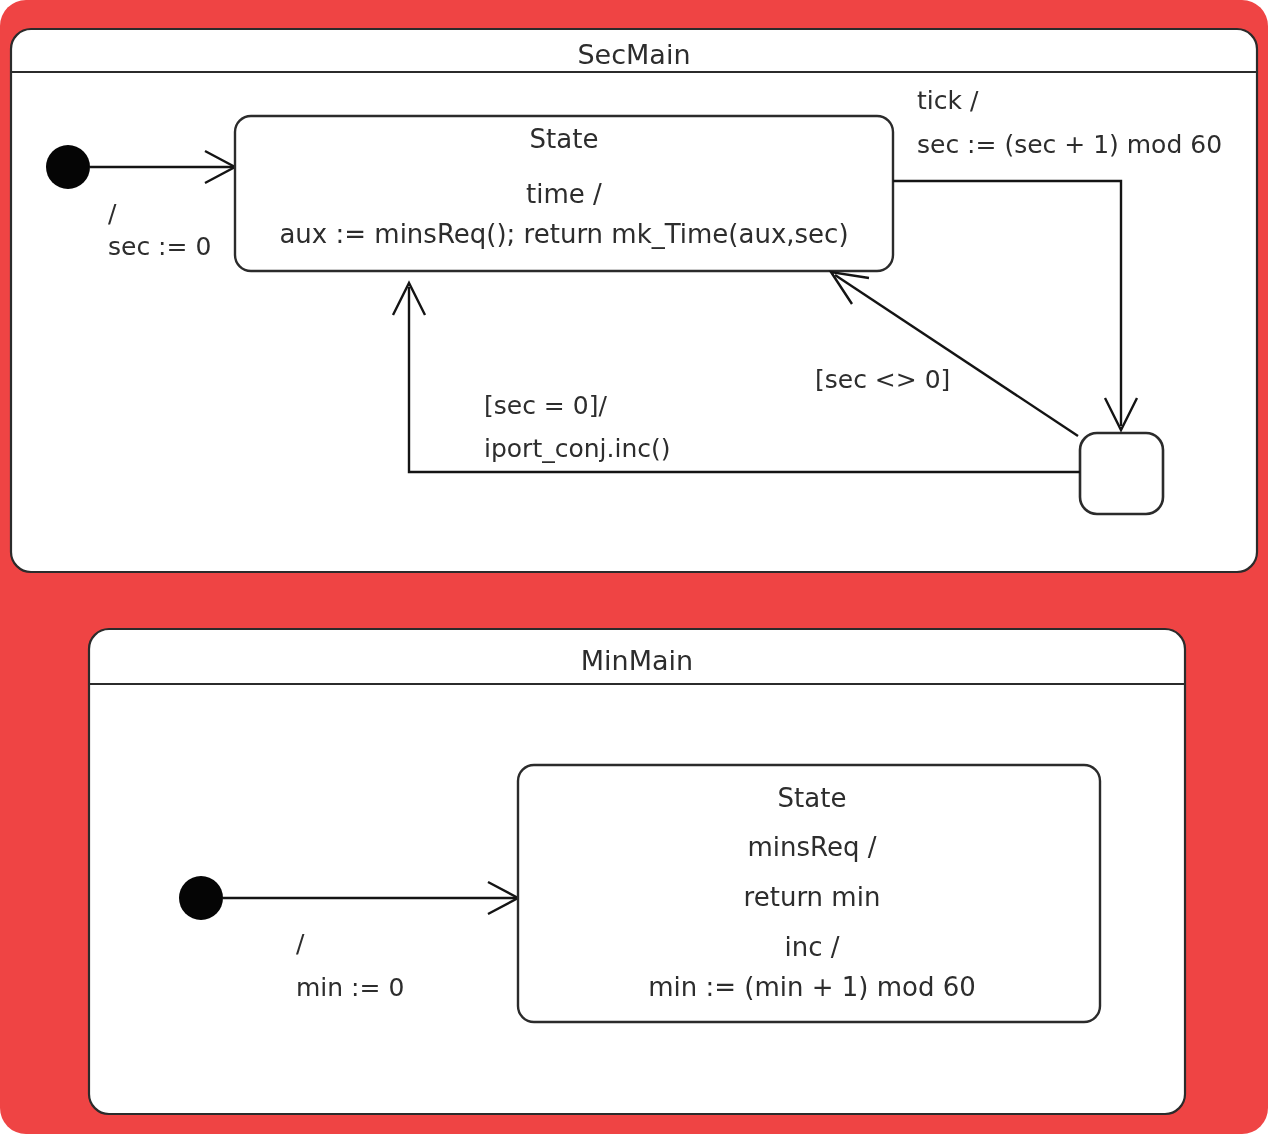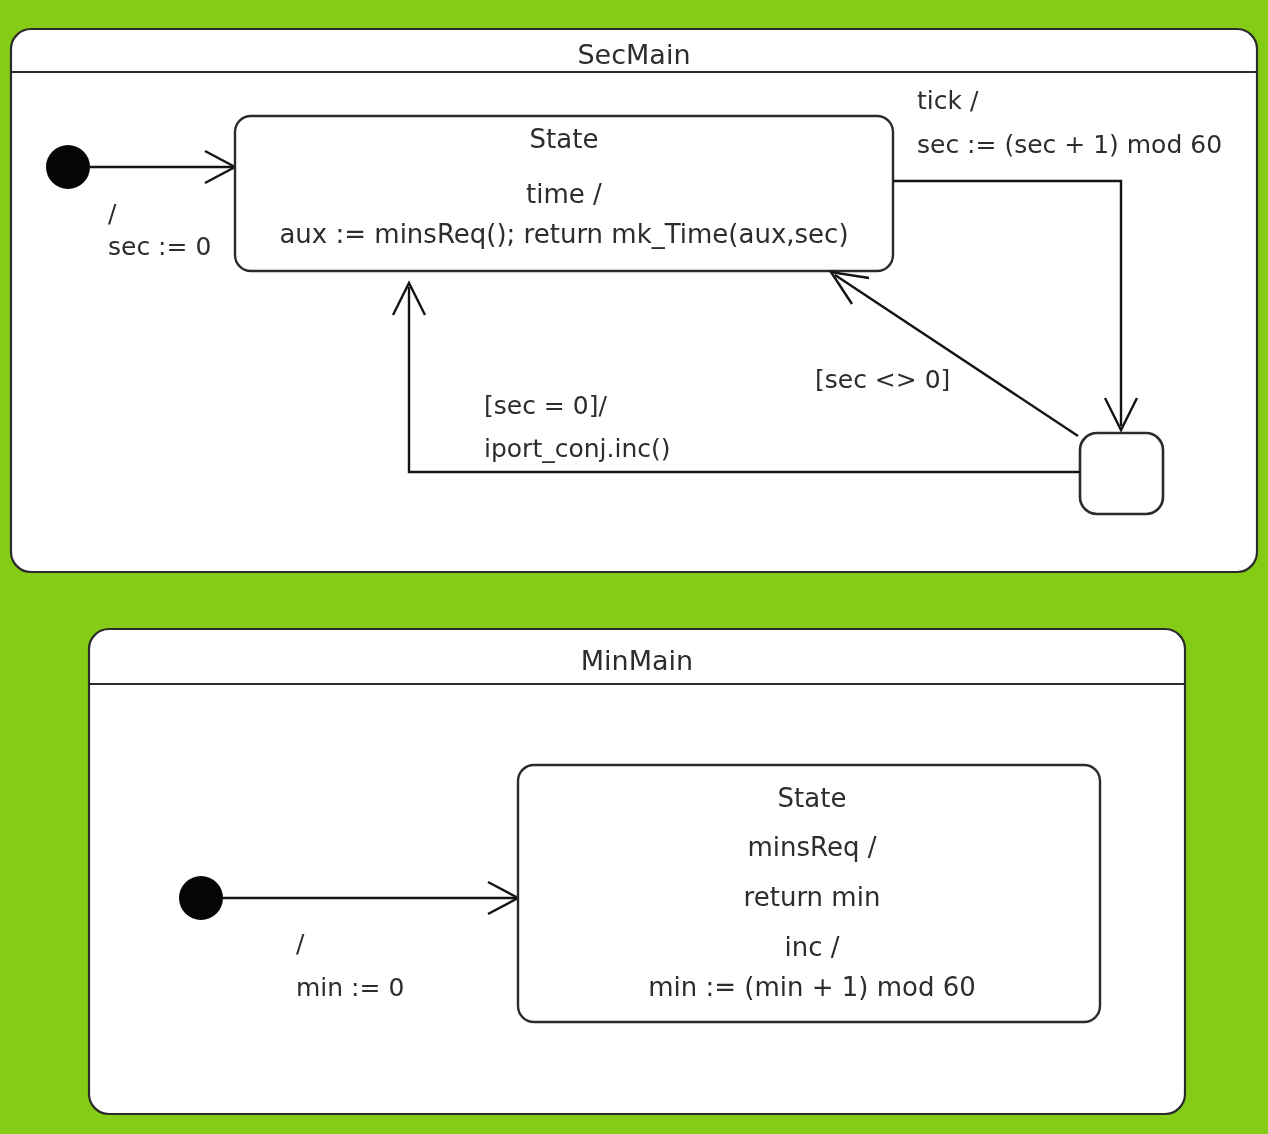--- a/index.html
+++ b/index.html
@@ -7,22 +7,23 @@
     padding: 0;
     background: #ffffff;
   }
   body {
     font-family: "DejaVu Sans", sans-serif;
   }
   #canvas {
     position: relative;
     width: 1268px;
     height: 1134px;
-    background: #84cc16;
+    background: #ef4444;
     overflow: hidden;
+    border-radius: 26px;
   }
   svg.diagram-layer {
     position: absolute;
     left: 0;
     top: 0;
     width: 1268px;
     height: 1134px;
   }
   .frame-rect {
     fill: #ffffff;

